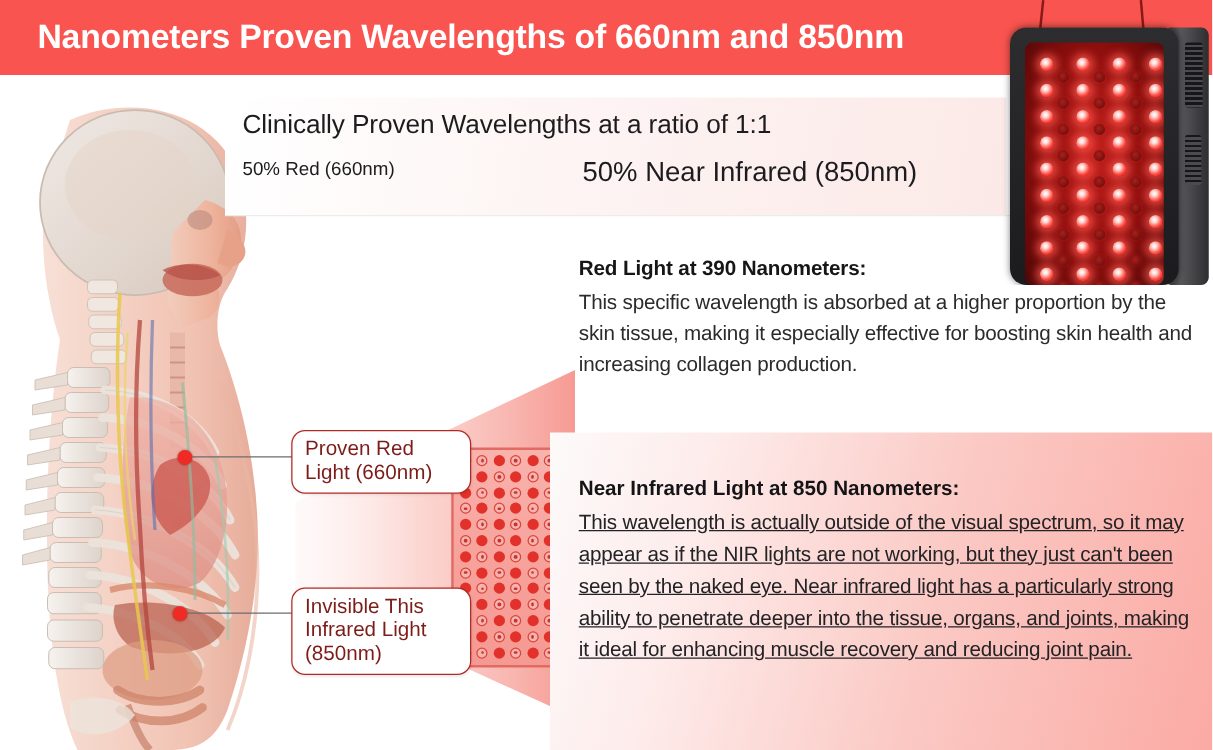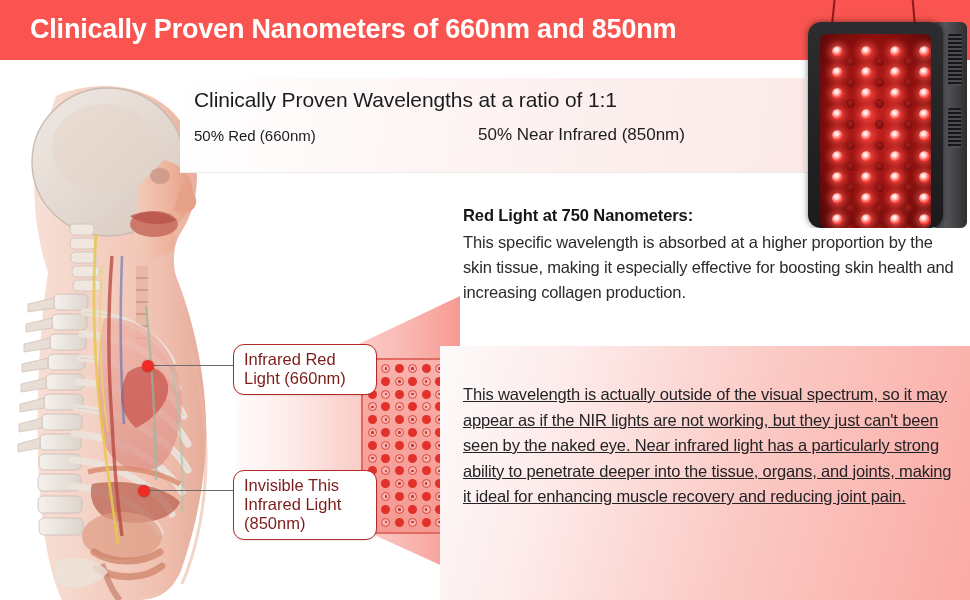--- a/index.html
+++ b/index.html
@@ -79,21 +79,21 @@
   .subtitle-line1{
     position:absolute;left:14px;top:10px;
     font-size:21px;color:#1c1c1e;letter-spacing:-0.1px;white-space:nowrap;
   }
   .subtitle-left{
     position:absolute;left:14px;top:49px;
     font-size:15px;color:#1c1c1e;white-space:nowrap;
   }
   .subtitle-right{
     position:absolute;left:286px;top:47px;
-    font-size:17px;color:#1c1c1e;white-space:nowrap;margin-left:12px;
+    font-size:22px;color:#1c1c1e;white-space:nowrap;
   }
   .subtitle-divider{
     position:absolute;left:180px;top:172px;width:640px;height:1px;
     background:#ececec;z-index:3;
   }
 
   
   .anatomy{
     position:absolute;left:-4px;top:66px;width:262px;height:534px;
     z-index:2;
@@ -420,47 +420,48 @@
       <div class="dot solid" style="left: 58.6px; top: 157.6px;"></div>
       <div class="dot ring" style="left: 72px; top: 157.6px;"></div>
     </div>
 
   <div class="lead-dot" style="left:142px;top:360px;"></div>
   <div class="lead-line" style="left:154px;top:365px;width:80px;"></div>
   <div class="lead-dot" style="left:138px;top:485px;"></div>
   <div class="lead-line" style="left:150px;top:490px;width:84px;"></div>
 
   <div class="callout callout-red">
-    <span>Infrared Red Light (660nm)</span>
+    <span>Proven Red Light (660nm)</span>
   </div>
 
   <div class="callout callout-nir">
     <span>Invisible This Infrared Light (850nm)</span>
   </div>
 
   <div class="subtitle-panel">
     <div class="subtitle-line1">Clinically Proven Wavelengths at a ratio of 1:1</div>
     <div class="subtitle-left">50% Red (660nm)</div>
     <div class="subtitle-right">50% Near Infrared (850nm)</div>
   </div>
   <div class="subtitle-divider"></div>
 
   <div class="block-red">
-    <p class="block-heading">Red Light at 750 Nanometers:</p>
+    <p class="block-heading">Red Light at 390 Nanometers:</p>
     <p class="block-body">This specific wavelength is absorbed at a higher proportion by the skin tissue, making it especially effective for boosting skin health and increasing collagen production.</p>
   </div>
 
   <div class="nir-panel">
     <div class="block-nir">
+      <p class="nir-heading">Near Infrared Light at 850 Nanometers:</p>
       <p class="nir-body">This wavelength is actually outside of the visual spectrum, so it may appear as if the NIR lights are not working, but they just can't been seen by the naked eye. Near infrared light has a particularly strong ability to penetrate deeper into the tissue, organs, and joints, making it ideal for enhancing muscle recovery and reducing joint pain.</p>
     </div>
   </div>
 
   <div class="header-bar">
-    <div class="header-title">Clinically Proven Nanometers of 660nm and 850nm</div>
+    <div class="header-title">Nanometers Proven Wavelengths of 660nm and 850nm</div>
   </div>
 
   <div class="product-photo">
     <div class="pp-cordwrap">
       <div class="pp-cord l"></div>
       <div class="pp-cord r"></div>
       <div class="pp-knob l"></div>
       <div class="pp-knob r"></div>
     </div>
     <div class="pp-side"></div>

